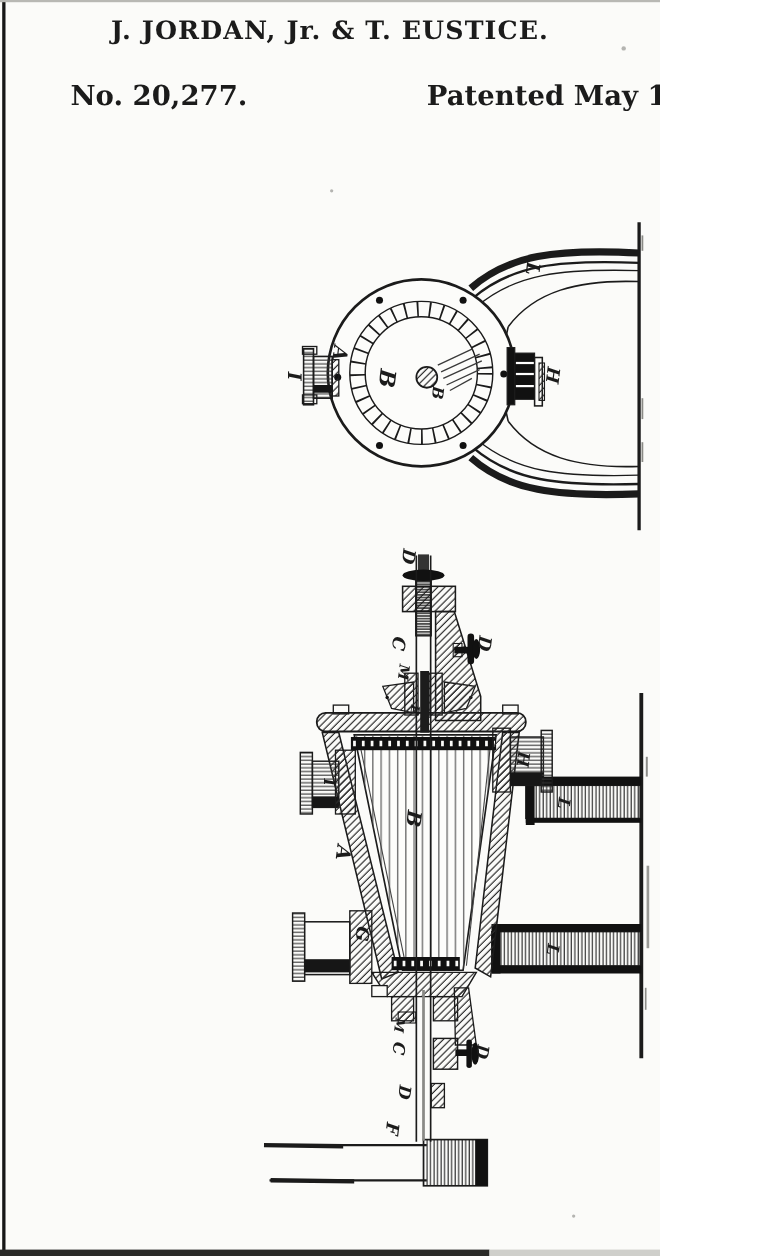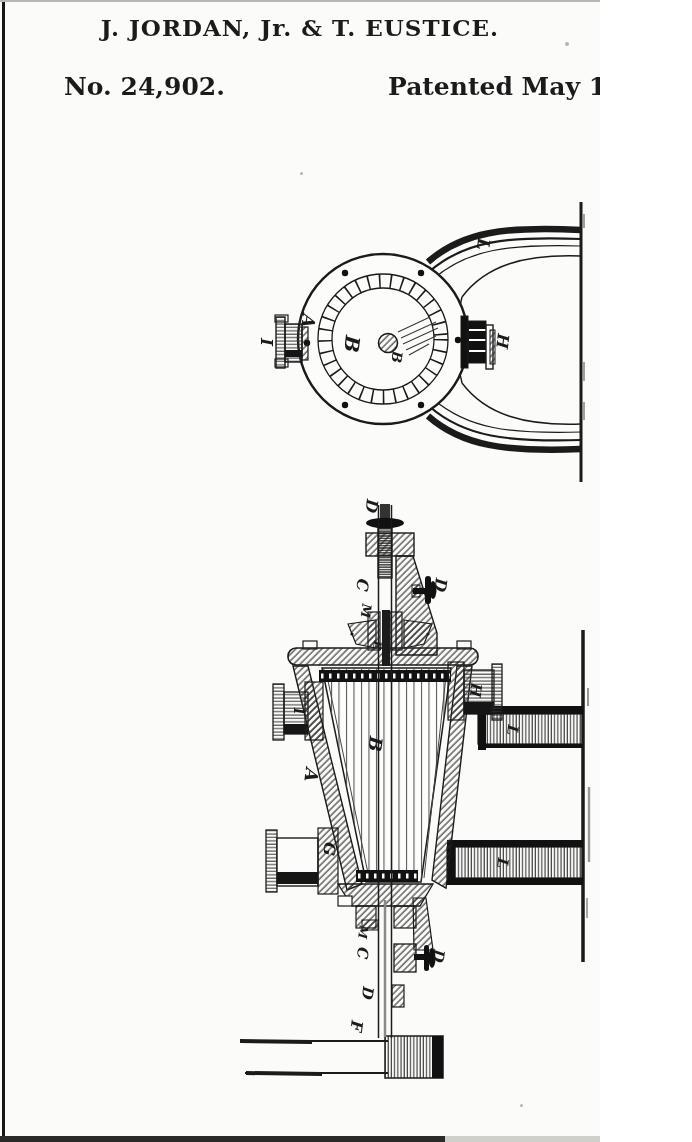--- a/index.html
+++ b/index.html
@@ -29,21 +29,21 @@
   <div class="edge" style="left:2px;top:0;width:3px;height:1142px;background:#161616;"></div>
   <div class="edge" style="left:0;top:0;width:692px;height:2px;background:#b8b8b4;"></div>
   <div class="edge" style="left:0;top:1136px;width:445px;height:6px;background:#2a2a28;"></div>
   <div class="edge" style="left:445px;top:1136px;width:247px;height:6px;background:#cfcfcb;"></div>
   <div class="speck" style="left:565px;top:42px;width:4px;height:4px;"></div>
   <div class="speck" style="left:630px;top:92px;width:3px;height:3px;"></div>
   <div class="speck" style="left:300px;top:172px;width:3px;height:3px;"></div>
   <div class="speck" style="left:520px;top:1104px;width:3px;height:3px;"></div>
 
   <div class="hdr hdr-inventors">J. JORDAN, Jr. &amp; T. EUSTICE.</div>
-  <div class="hdr-num">No. 24,902.</div>
+  <div class="hdr-num">No. 20,277.</div>
   <div class="hdr-date">Patented May 18, 1858.</div>
 
   <svg width="692" height="1142" viewBox="0 0 692 1142">
     <defs>
       <pattern id="ph" width="4.6" height="4.6" patternUnits="userSpaceOnUse" patternTransform="rotate(45)">
         <line x1="1" y1="0" x2="1" y2="4.6" stroke="#2c2c2c" stroke-width="1.1"></line>
       </pattern>
       <pattern id="phs" width="5" height="3.4" patternUnits="userSpaceOnUse">
         <line x1="0" y1="1" x2="5" y2="1" stroke="#333" stroke-width="1"></line>
       </pattern>

